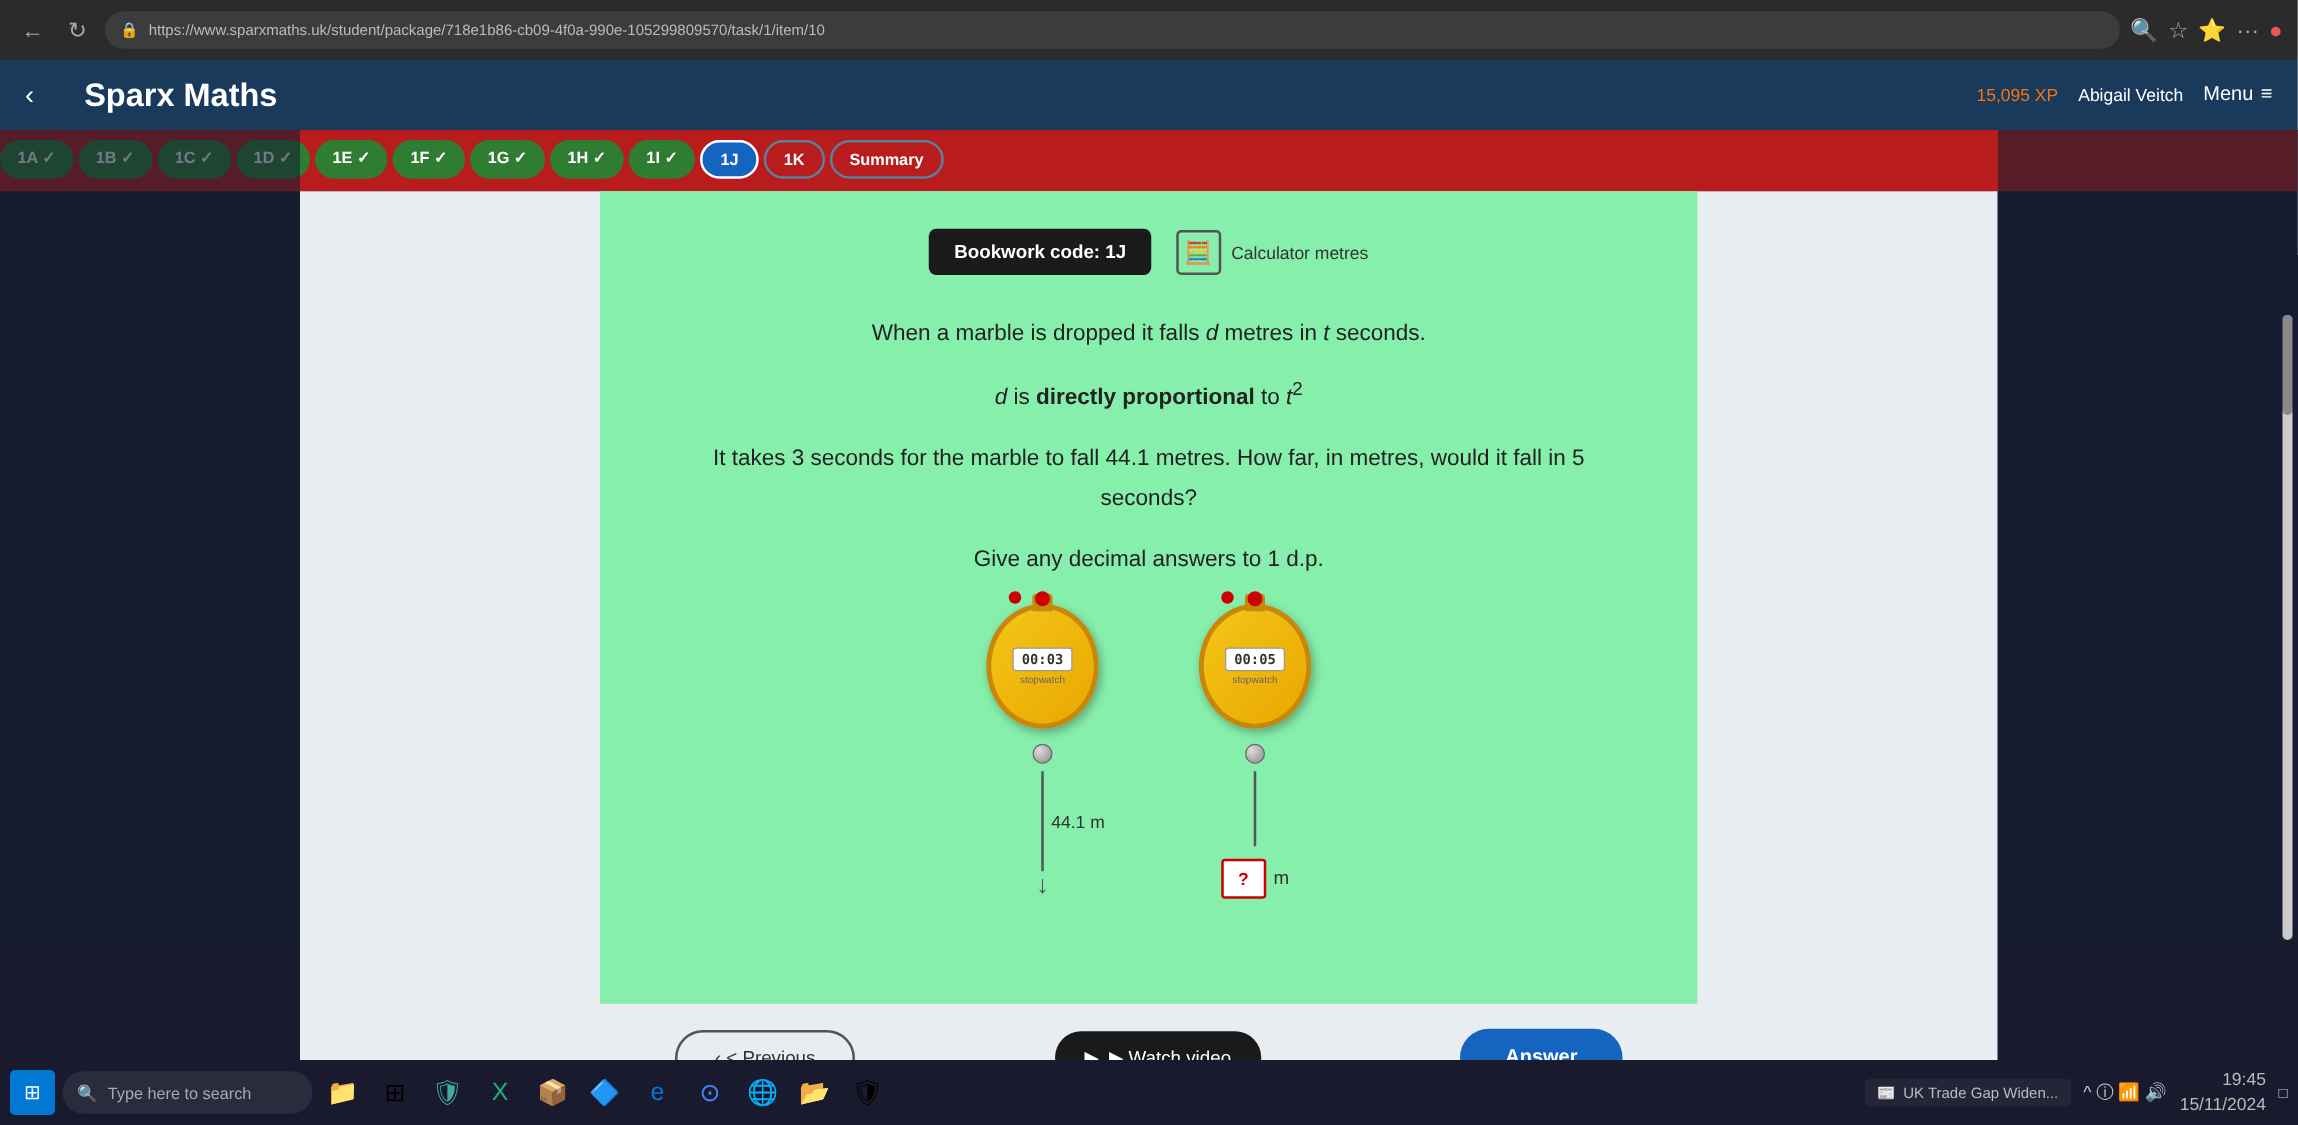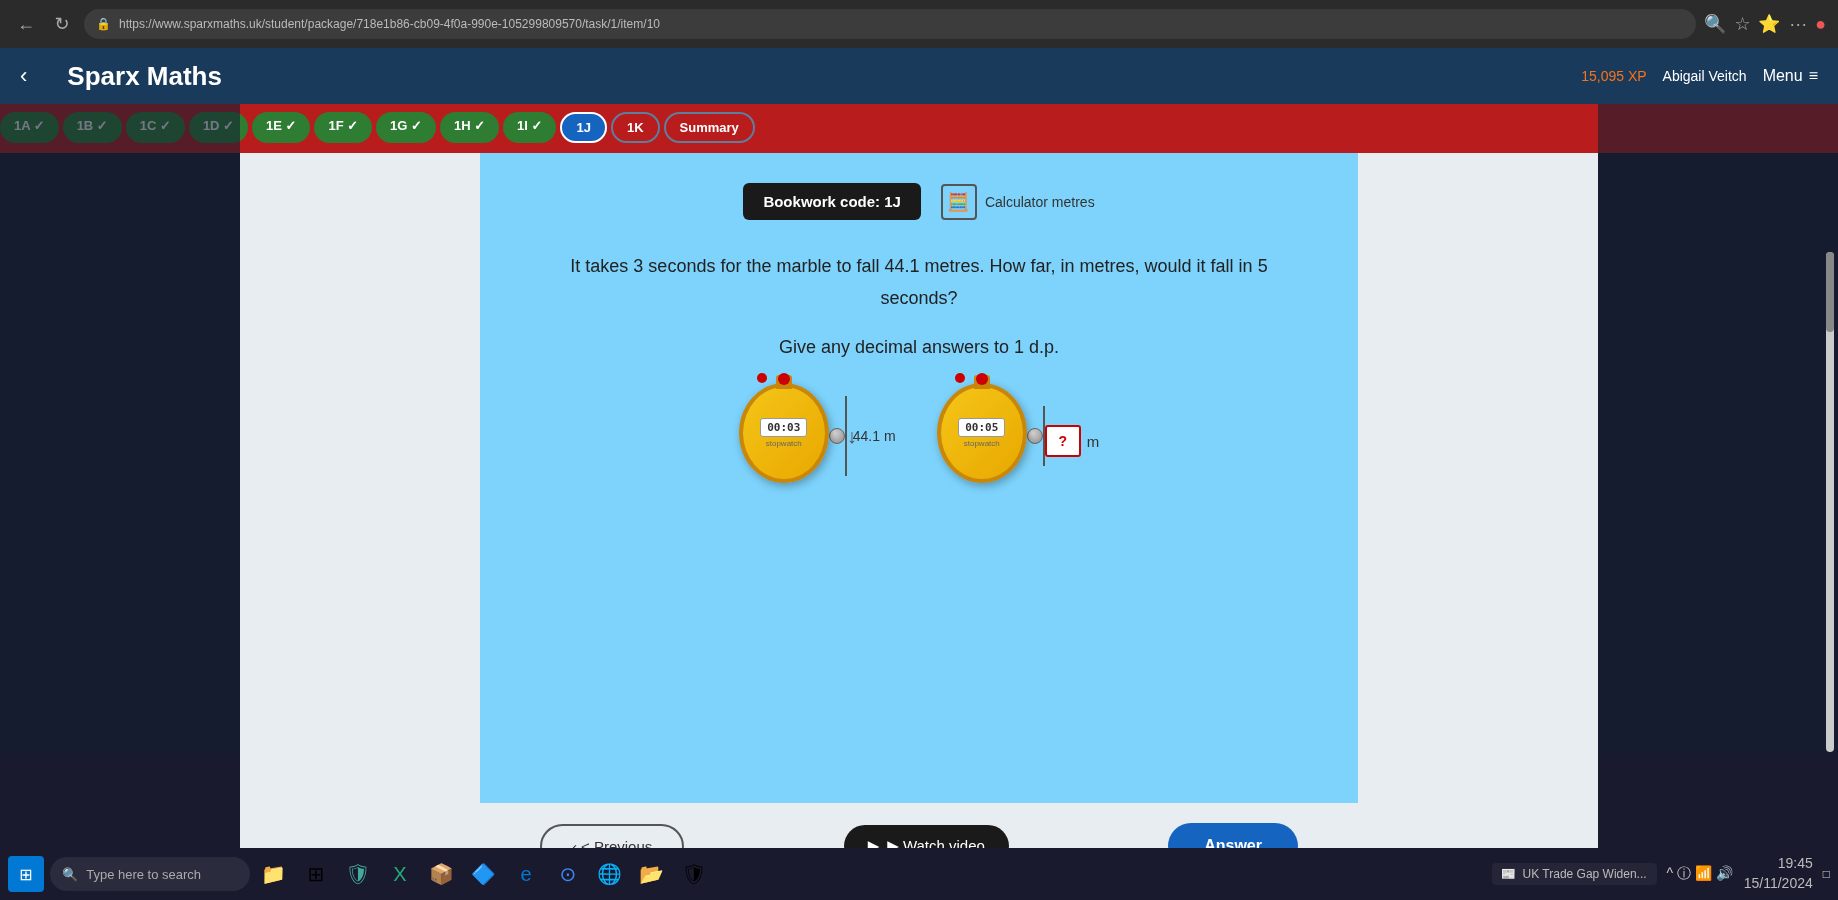--- a/index.html
+++ b/index.html
@@ -68,21 +68,21 @@
       cursor: pointer;
       color: white;
     }
     .tab.completed { background: #2e7d32; }
     .tab.active { background: #1565c0; border: 2px solid white; }
     .tab.inactive { background: transparent; border: 2px solid #5c7fa0; }
     .tab.summary { background: transparent; border: 2px solid #5c7fa0; }
 
     
     .main-content {
-      background: #7dd3fc;
+      background: #86efac;
       margin: 0 240px;
       min-height: 650px;
       padding: 30px 60px;
       position: relative;
     }
 
     .bookwork-row {
       display: flex;
       justify-content: center;
       align-items: center;
@@ -125,21 +125,21 @@
 
     .diagram-area {
       display: flex;
       justify-content: center;
       gap: 20px;
       margin: 20px 0;
     }
 
     .stopwatch-panel {
       display: flex;
-      flex-direction: row;
+      flex-direction: column;
       align-items: center;
       position: relative;
     }
 
     .stopwatch {
       width: 90px;
       height: 100px;
       background: linear-gradient(135deg, #f5c518, #e8a800);
       border-radius: 50%;
       display: flex;
@@ -434,21 +434,27 @@
   <div class="main-content">
 
     <div class="bookwork-row">
       <div class="bookwork-code">Bookwork code: 1J</div>
       <div class="calculator-allowed">
         <div class="calc-icon">🧮</div>
         <span>Calculator metres</span>
       </div>
     </div>
 
-
+    <div class="question-text">
+      When a marble is dropped it falls <em>d</em> metres in <em>t</em> seconds.
+    </div>
+
+    <div class="question-text" style="margin-bottom:16px;">
+      <em>d</em> is <strong>directly proportional</strong> to <em>t</em><sup>2</sup>
+    </div>
 
     <div class="question-text">
       It takes 3 seconds for the marble to fall 44.1 metres. How far, in metres, would it fall in 5 seconds?
     </div>
 
     <div class="question-text" style="margin-bottom:10px;">
       Give any decimal answers to 1 d.p.
     </div>
 
     <div class="diagram-area">

